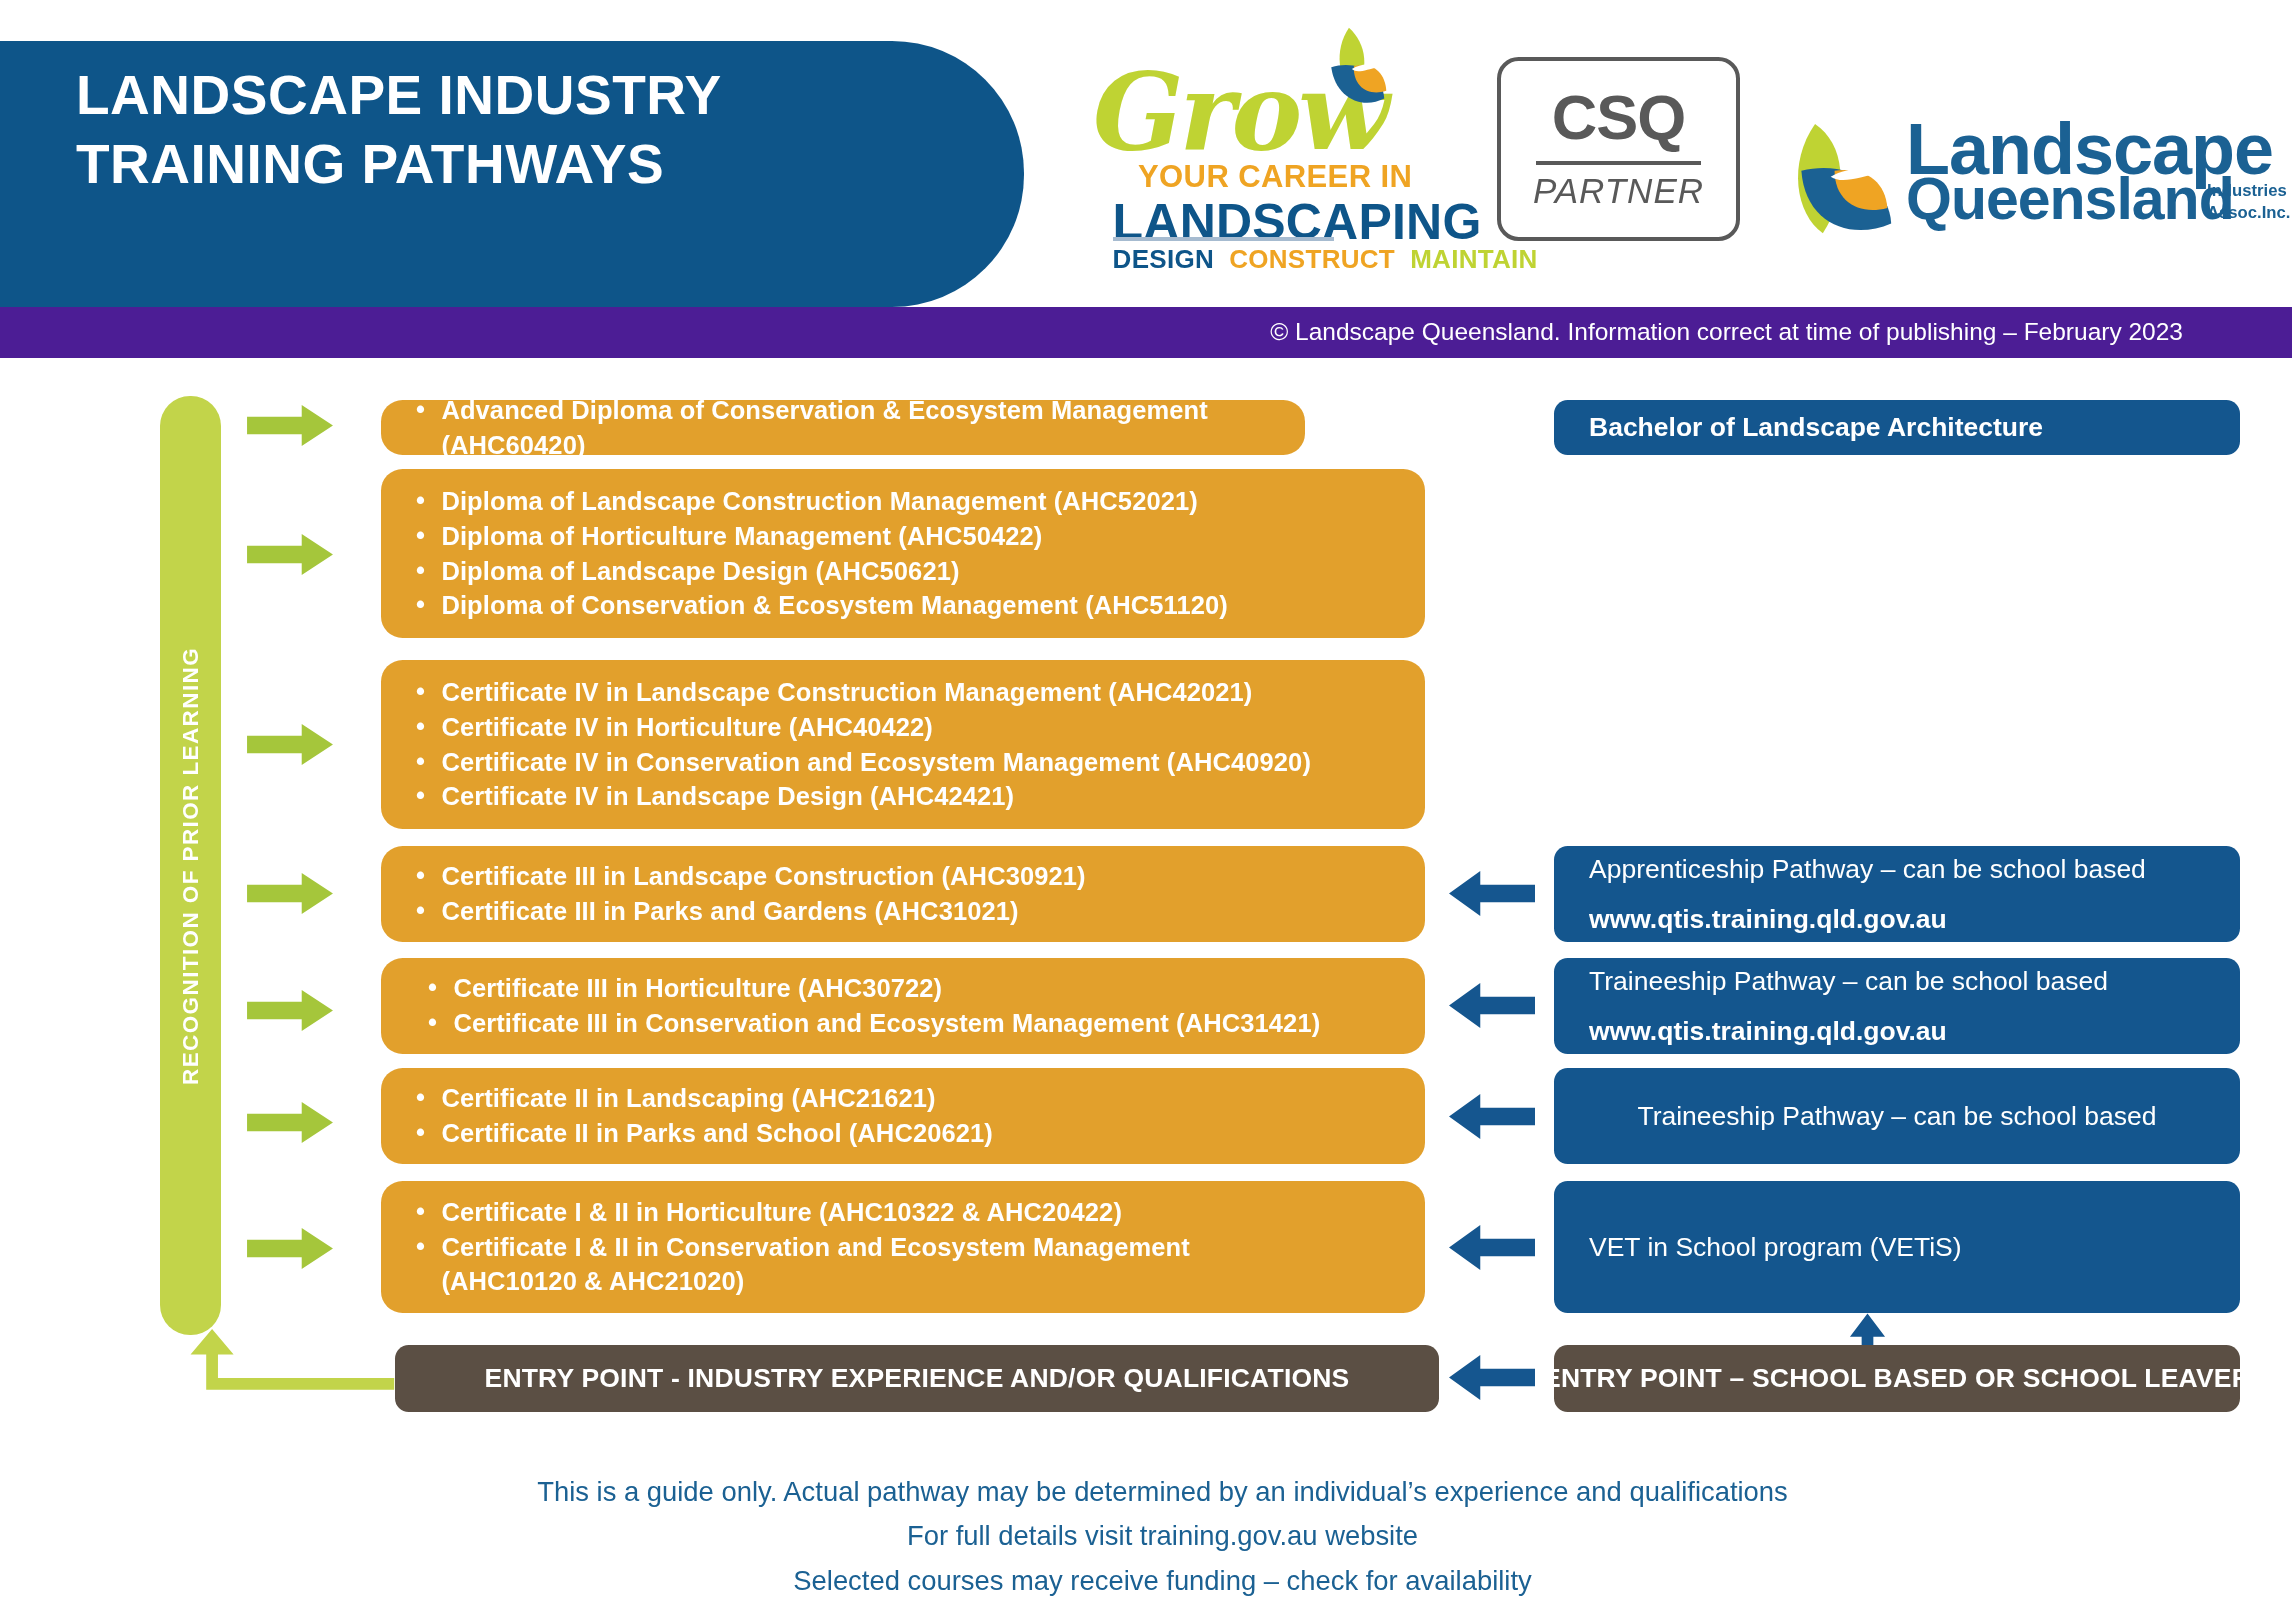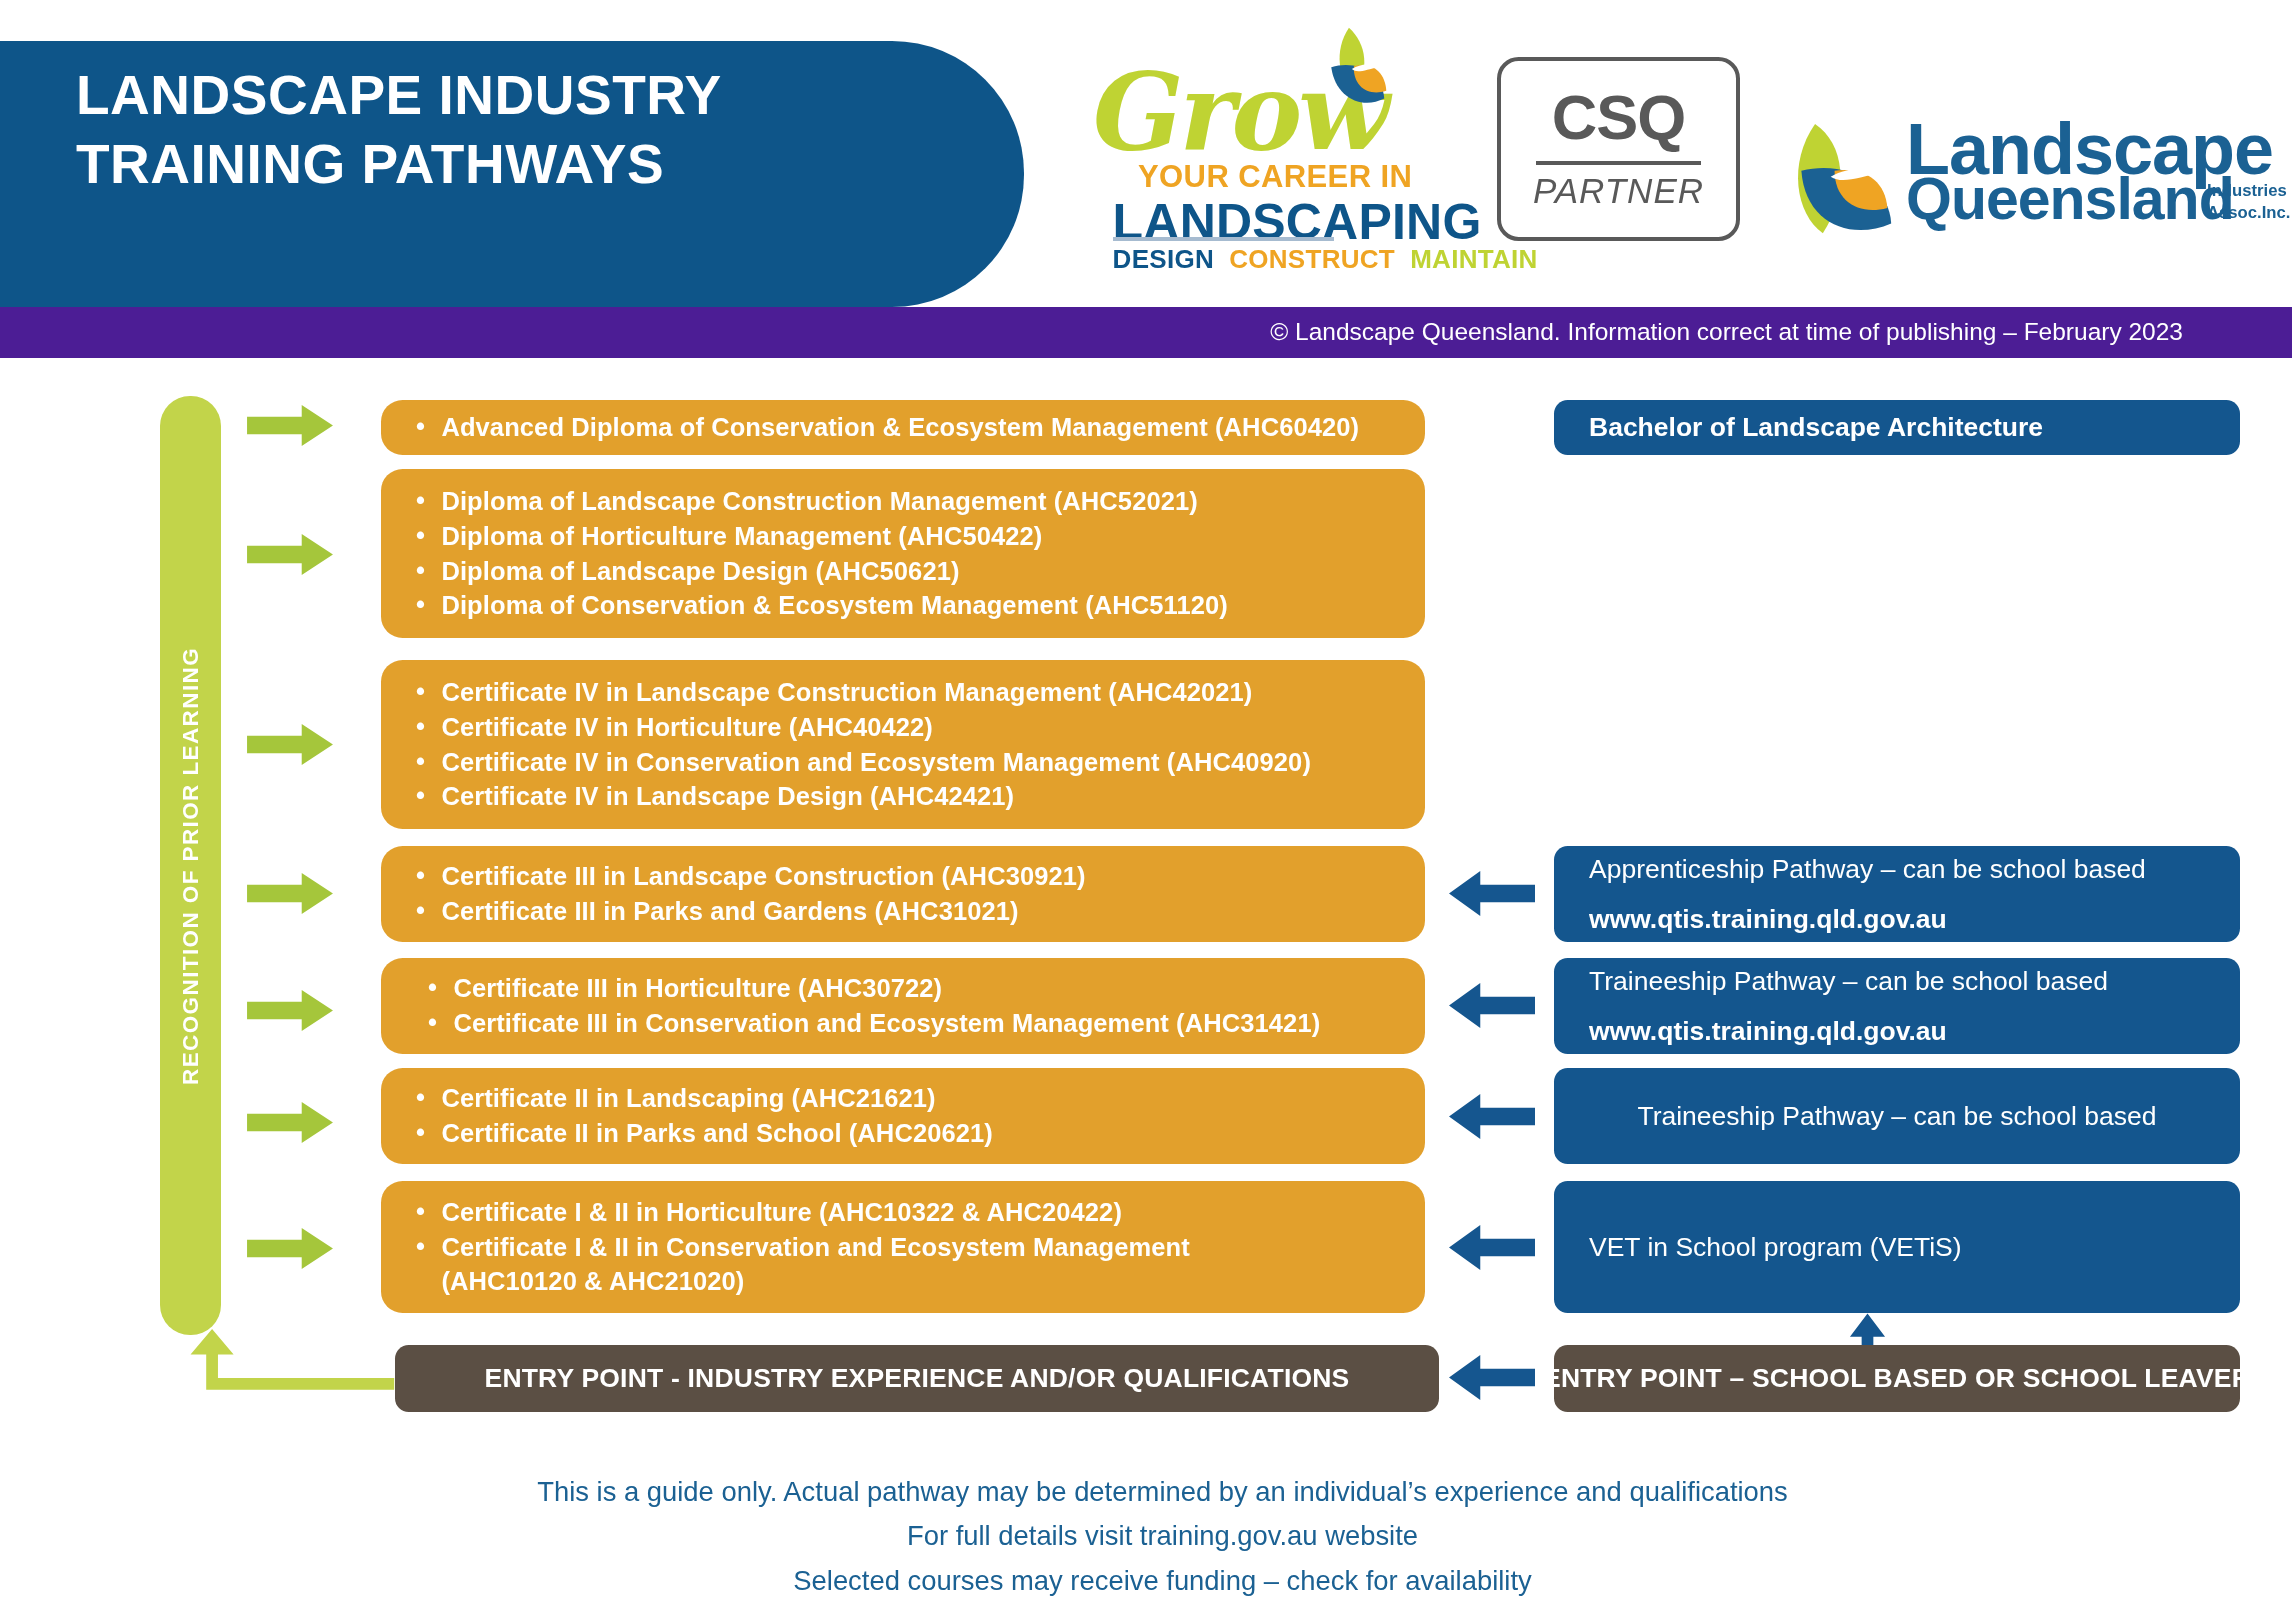--- a/index.html
+++ b/index.html
@@ -362,21 +362,21 @@
 <svg class="green-arrow" style="left:247px;  top:990px;" viewBox="0 0 88 42">
     <path d="M0 12 L56 12 L56 0 L88 21 L56 42 L56 30 L0 30 Z" fill="#A5C63B"></path>
   </svg>
 <svg class="green-arrow" style="left:247px;  top:1102px;" viewBox="0 0 88 42">
     <path d="M0 12 L56 12 L56 0 L88 21 L56 42 L56 30 L0 30 Z" fill="#A5C63B"></path>
   </svg>
 <svg class="green-arrow" style="left:247px;  top:1228px;" viewBox="0 0 88 42">
     <path d="M0 12 L56 12 L56 0 L88 21 L56 42 L56 30 L0 30 Z" fill="#A5C63B"></path>
   </svg>
 
-<div class="qual-box" style="left:381px; top:400px; width:1044px; height:55px;">
+<div class="qual-box" style="left:381px; top:400px; width:924px; height:55px;">
   <div class="qual-item">Advanced Diploma of Conservation &amp; Ecosystem Management (AHC60420)</div>
 </div>
 
 <div class="qual-box" style="left:381px; top:469px; width:1044px; height:169px;">
   <div class="qual-item">Diploma of Landscape Construction Management (AHC52021)</div>
   <div class="qual-item">Diploma of Horticulture Management (AHC50422)</div>
   <div class="qual-item">Diploma of Landscape Design (AHC50621)</div>
   <div class="qual-item">Diploma of Conservation &amp; Ecosystem Management (AHC51120)</div>
 </div>
 

